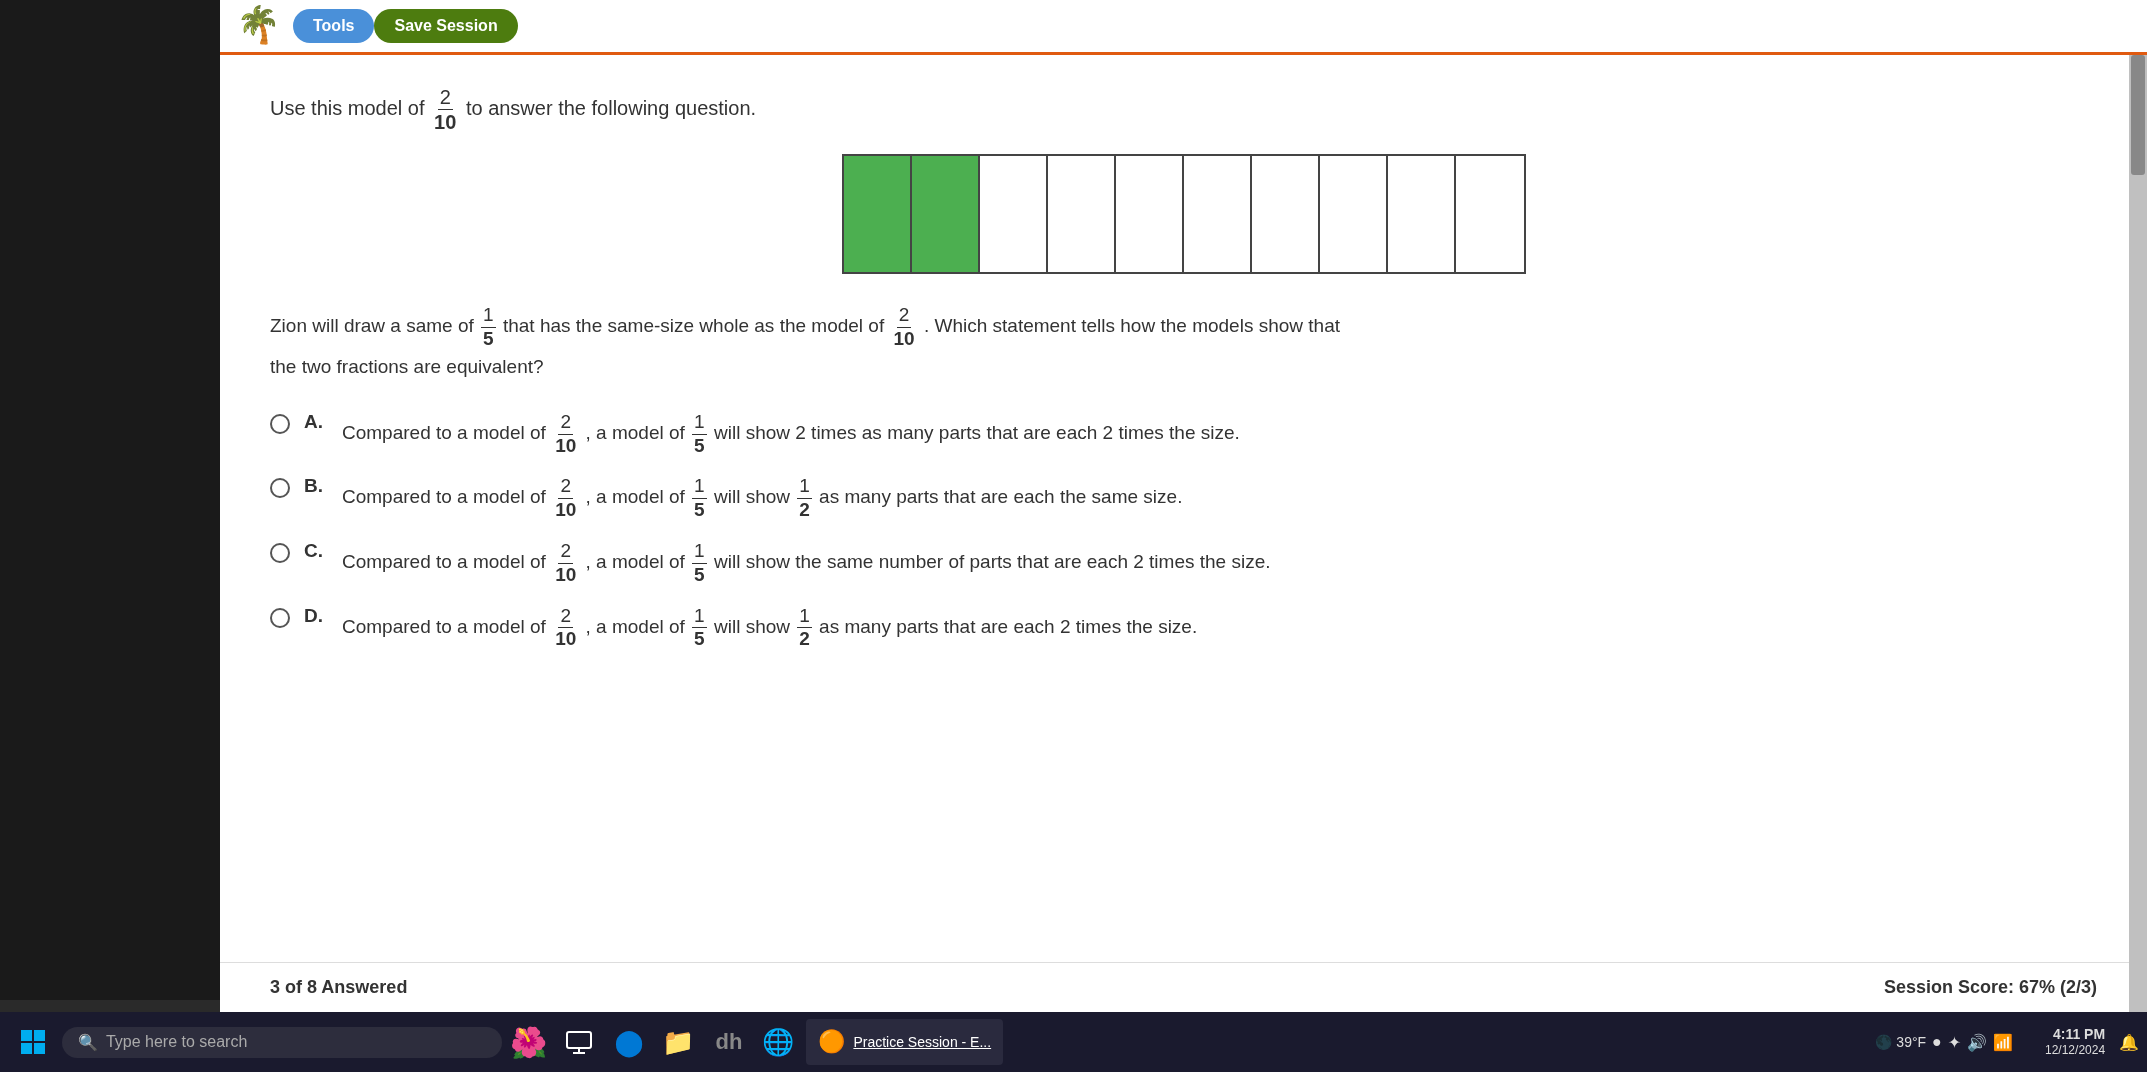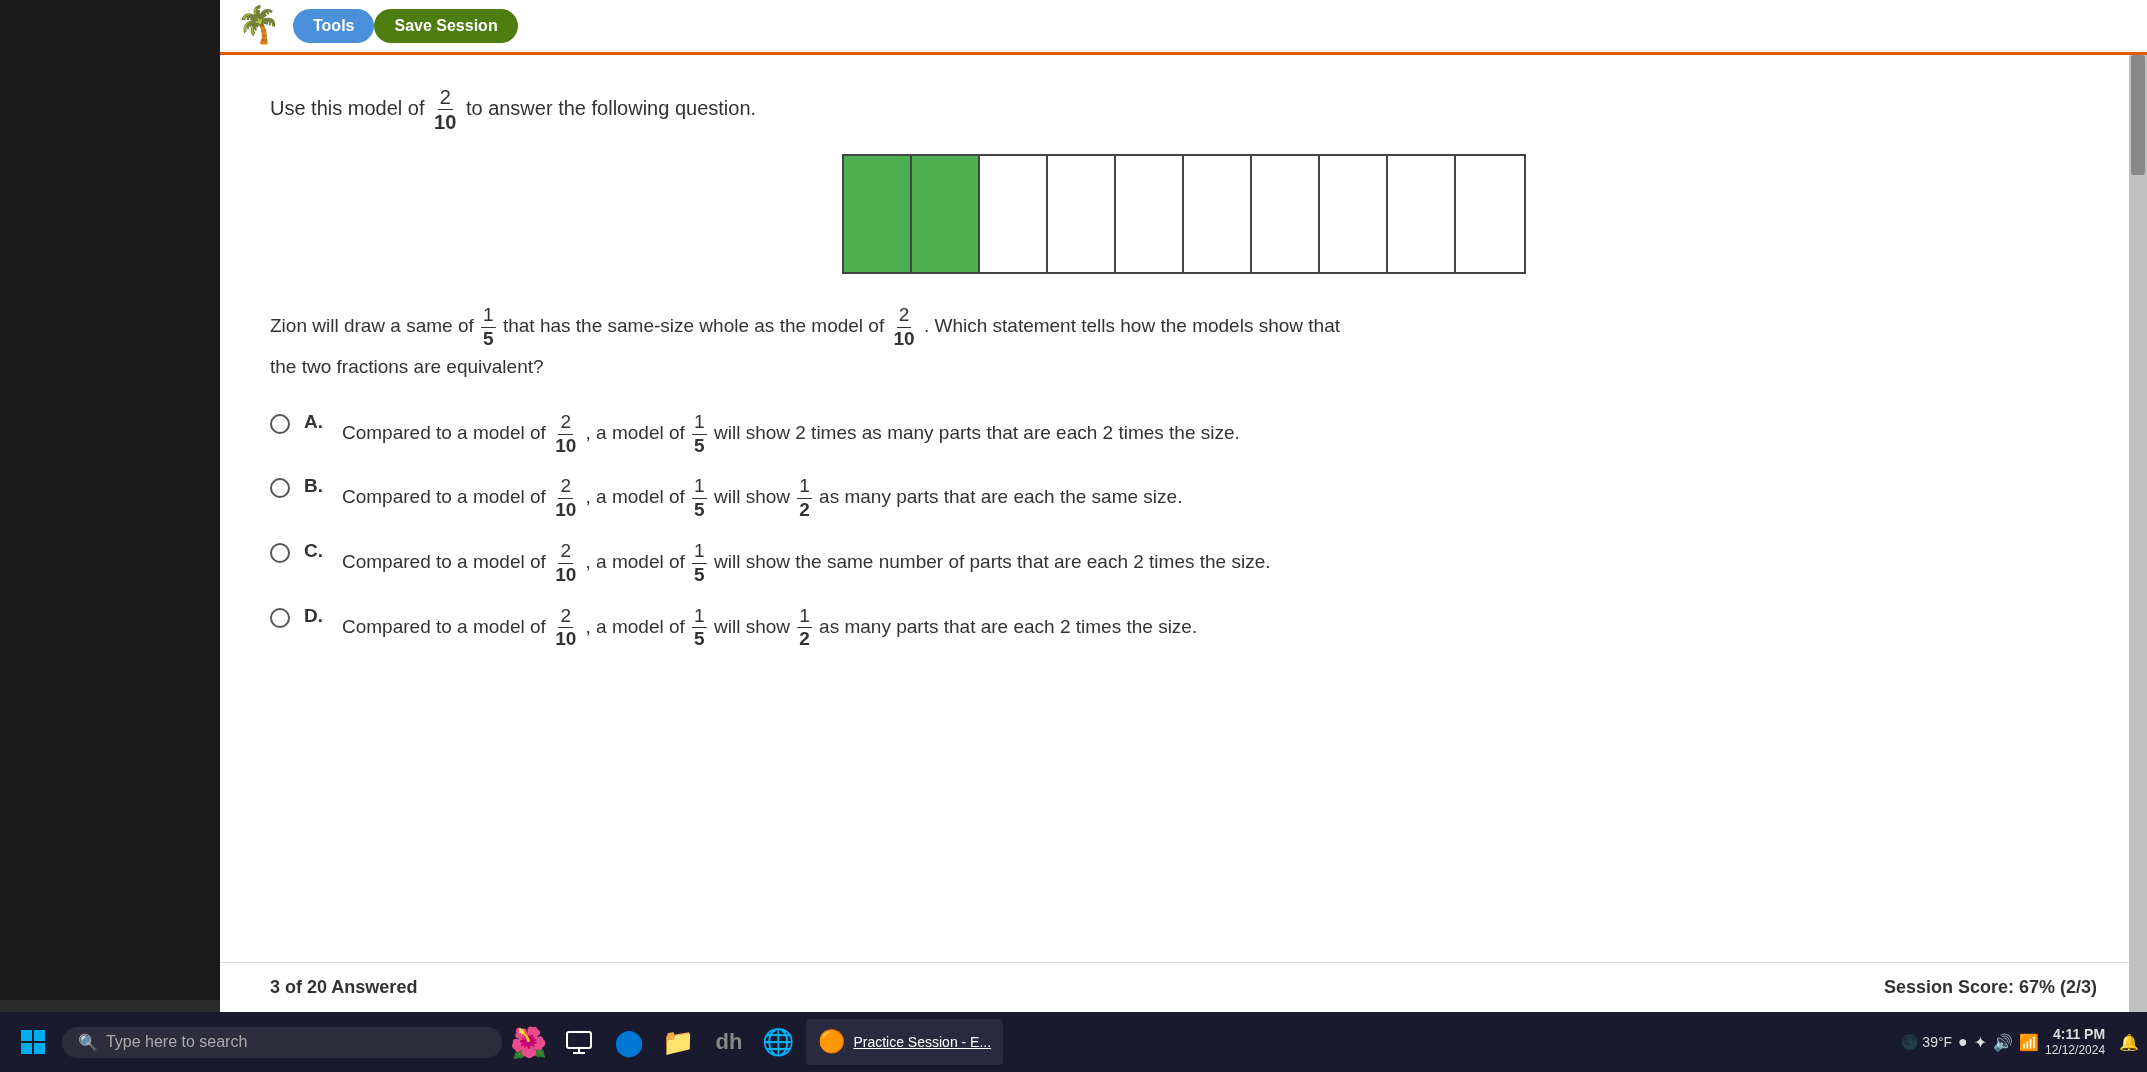--- a/index.html
+++ b/index.html
@@ -316,20 +316,21 @@
       margin-right: 8px;
     }
 
     .taskbar-clock .time {
       font-size: 14px;
       font-weight: bold;
     }
 
     .taskbar-clock .date {
       font-size: 12px;
+      margin-left: 26px;
     }
 
     .taskbar-weather {
       display: flex;
       align-items: center;
       gap: 4px;
       color: #ddd;
       font-size: 14px;
     }
 
@@ -477,21 +478,21 @@
             <span class="denominator">2</span>
           </span>
           as many parts that are each 2 times the size.
         </span>
       </div>
 
     </div>
   </div>
 
   <div class="footer">
-    <span class="footer-answered">3 of 20 Answered</span>
+    <span class="footer-answered">3 of 8 Answered</span>
     <span class="footer-score">Session Score: 67% (2/3)</span>
   </div>
 
 </div>
 
 <div class="scrollbar">
   <div class="scrollbar-thumb"></div>
 </div>
 
 <div class="taskbar">

